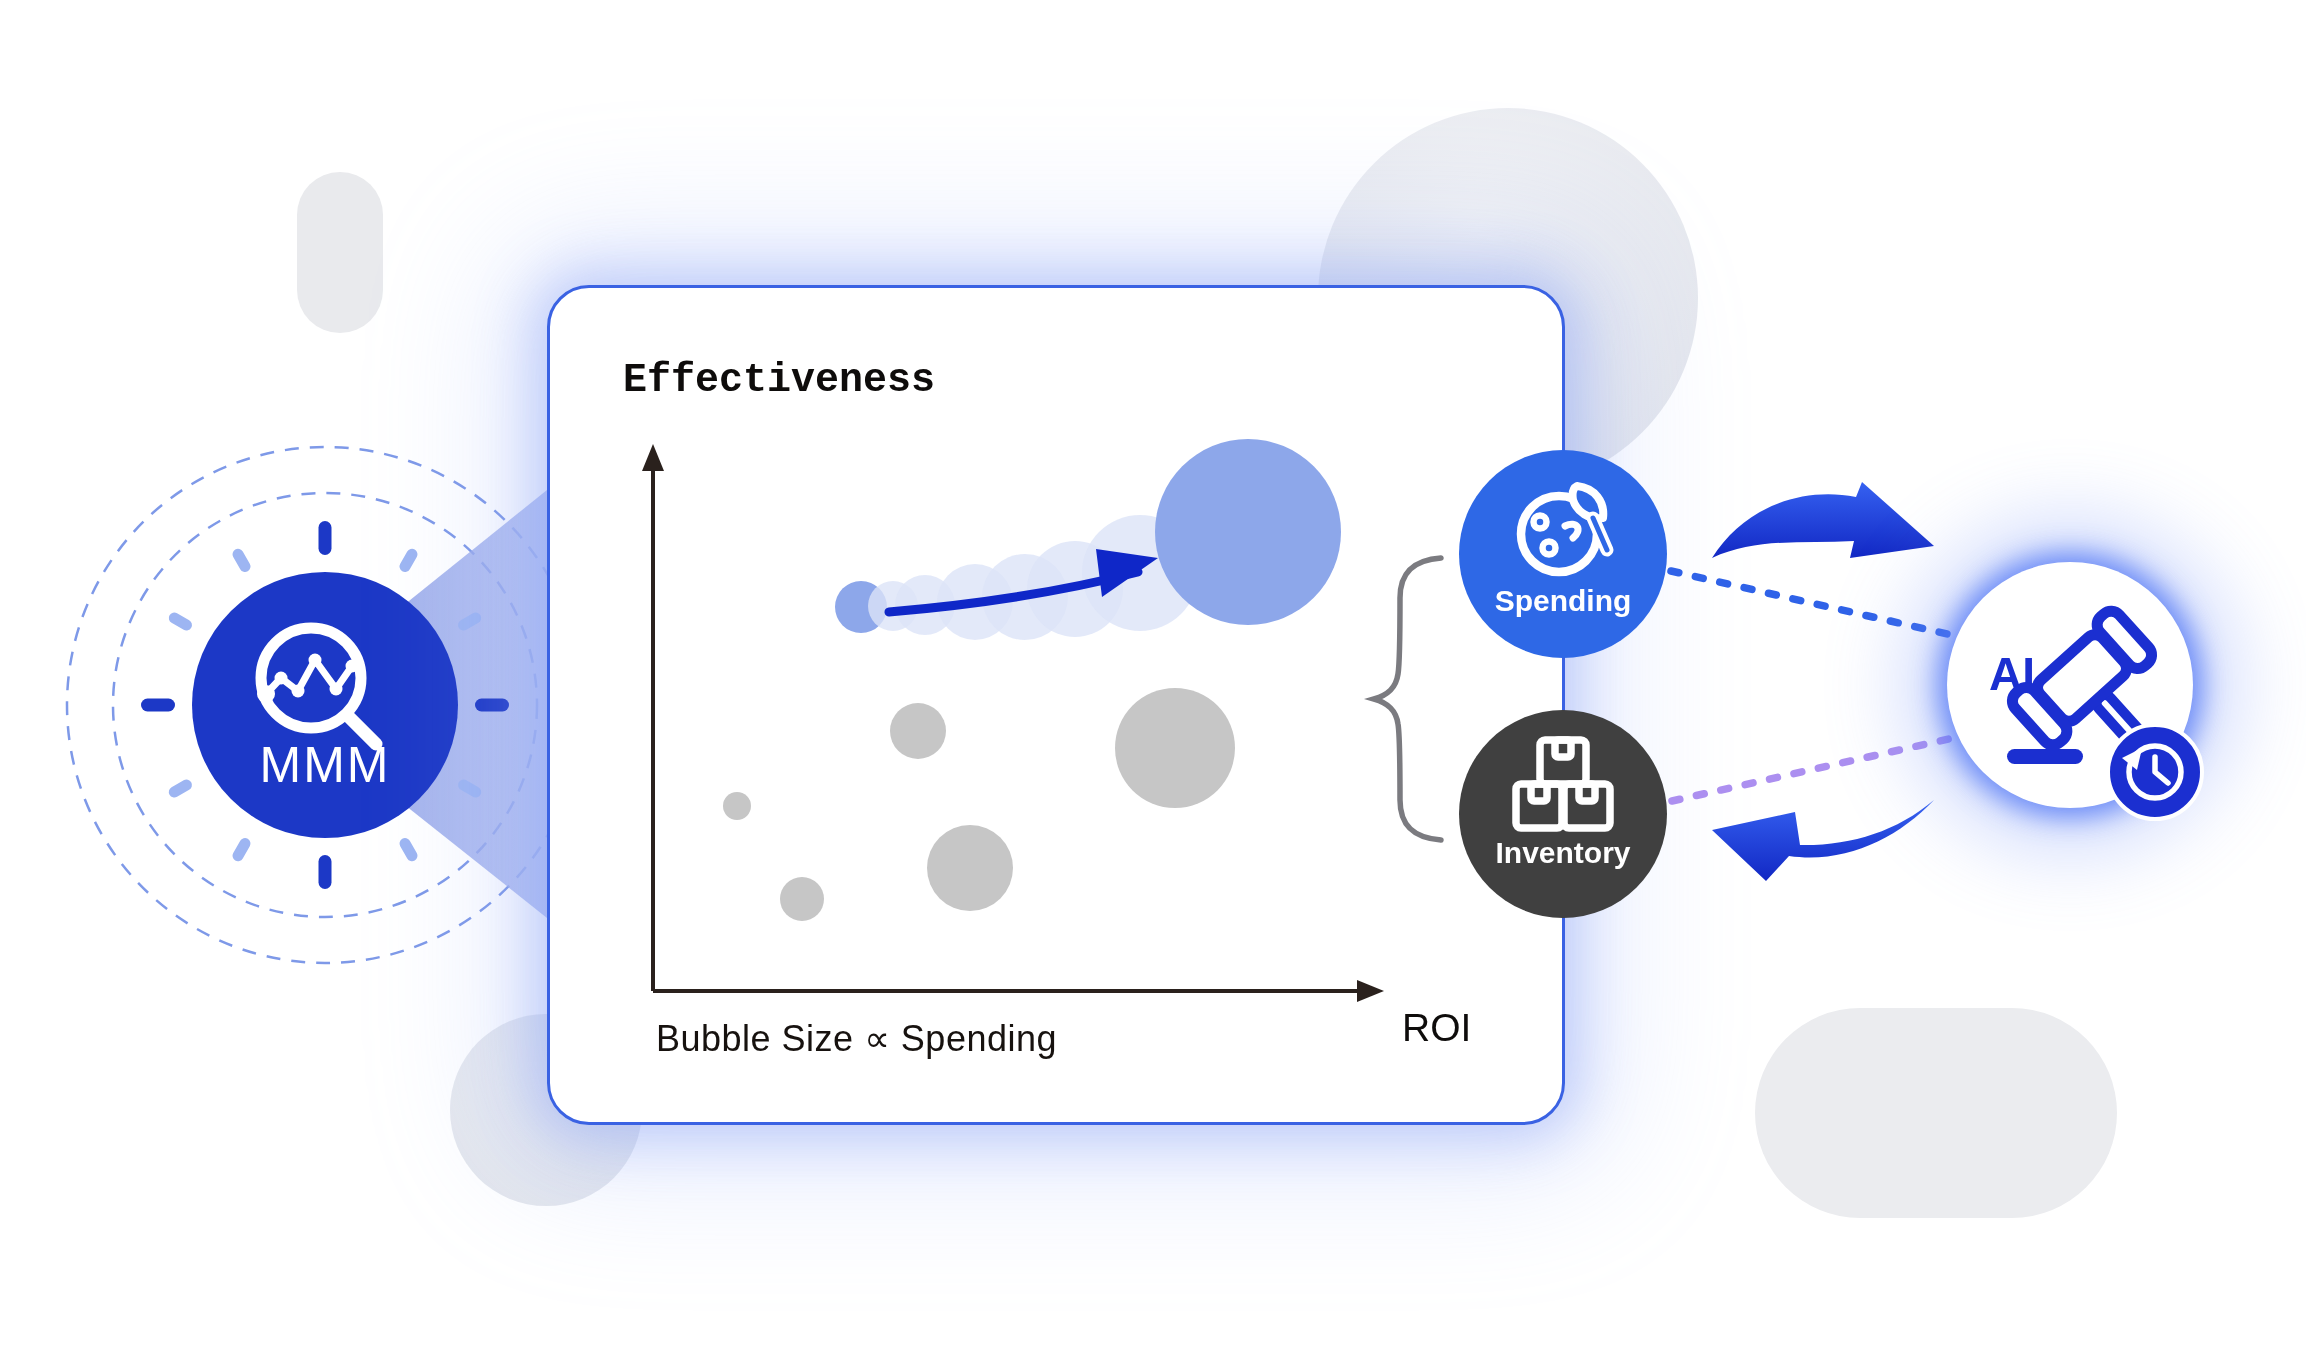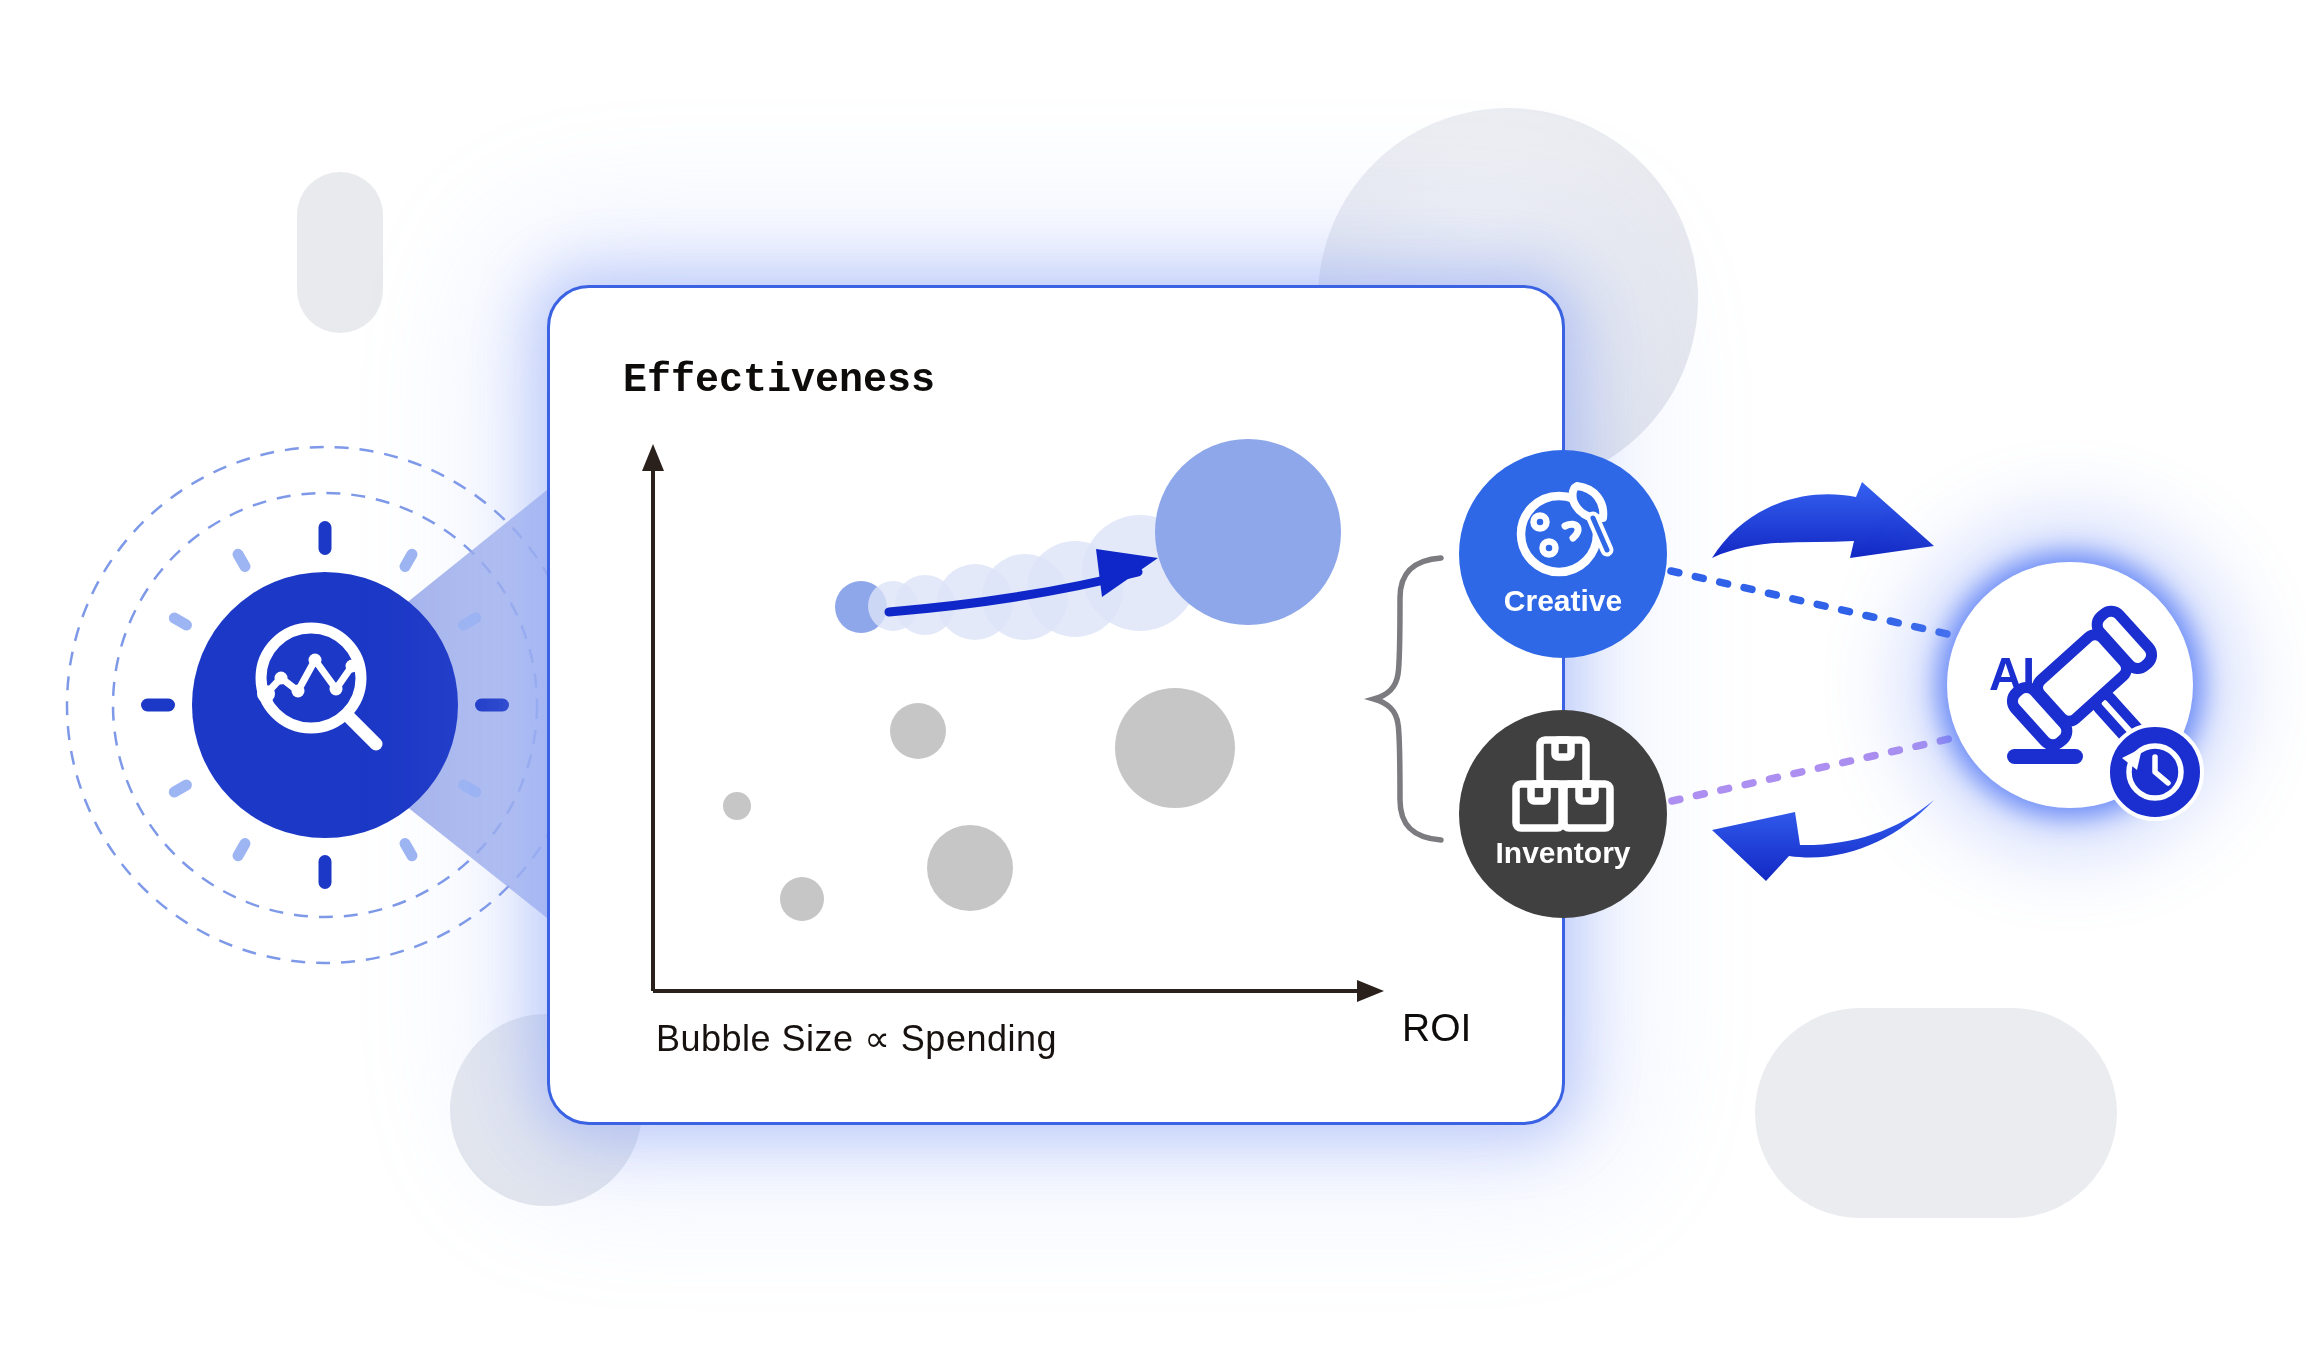--- a/index.html
+++ b/index.html
@@ -89,20 +89,21 @@
       <circle cx="63" cy="62" r="50" fill="none" stroke="#ffffff" stroke-width="11"></circle>
       <line x1="100" y1="100" x2="128" y2="128" stroke="#ffffff" stroke-width="13" stroke-linecap="round"></line>
       <polyline points="18,78 33,62 50,75 67,44 88,73 104,50" fill="none" stroke="#ffffff" stroke-width="7" stroke-linejoin="round"></polyline>
       <circle cx="18" cy="78" r="9" fill="#ffffff"></circle>
       <circle cx="33" cy="62" r="6.5" fill="#ffffff"></circle>
       <circle cx="50" cy="75" r="6.5" fill="#ffffff"></circle>
       <circle cx="67" cy="44" r="6.5" fill="#ffffff"></circle>
       <circle cx="88" cy="73" r="6.5" fill="#ffffff"></circle>
       <circle cx="104" cy="50" r="6.5" fill="#ffffff"></circle>
     </svg>
+    <span class="mmm-label">MMM</span>
   </div>
 
   <div class="card"></div>
 
   <svg class="layer" width="2306" height="1355">
     <g id="gray-bubbles">
         <circle cx="737" cy="806" r="14" fill="#c6c6c6"></circle>
         <circle cx="802" cy="899" r="22" fill="#c6c6c6"></circle>
         <circle cx="918" cy="731" r="28" fill="#c6c6c6"></circle>
         <circle cx="970" cy="868" r="43" fill="#c6c6c6"></circle>
@@ -151,21 +152,21 @@
   <div class="node node-creative">
     <svg class="node-icon" style="left:48px;top:24px;" width="112" height="112" viewBox="0 0 112 112">
       <circle cx="52" cy="60" r="38" fill="none" stroke="#ffffff" stroke-width="8.5"></circle>
       <circle cx="33" cy="48" r="6.5" fill="none" stroke="#ffffff" stroke-width="6.5"></circle>
       <circle cx="42" cy="74" r="6.5" fill="none" stroke="#ffffff" stroke-width="6.5"></circle>
       <path d="M58 52 C70 46 76 56 66 64" fill="none" stroke="#ffffff" stroke-width="7" stroke-linecap="round"></path>
       <path d="M70 12 C88 14 98 28 96 44 C82 46 70 38 66 26 C65 20 66 14 70 12 Z" fill="#2e68e6" stroke="#ffffff" stroke-width="8" stroke-linejoin="round"></path>
       <line x1="86" y1="44" x2="100" y2="76" stroke="#ffffff" stroke-width="13" stroke-linecap="round"></line>
       <line x1="86" y1="44" x2="100" y2="76" stroke="#2e68e6" stroke-width="5" stroke-linecap="round"></line>
     </svg>
-    <span class="node-label" style="top:134px;">Creative</span>
+    <span class="node-label" style="top:134px;">Spending</span>
   </div>
 
   <div class="node node-inventory">
     <svg class="node-icon" style="left:52px;top:24px;" width="104" height="104" viewBox="0 0 104 104">
       <g fill="none" stroke="#ffffff" stroke-width="7.5" stroke-linejoin="round">
         <rect x="29" y="6" width="46" height="44" rx="5"></rect>
         <rect x="44" y="6" width="16" height="17" rx="3"></rect>
         <rect x="5" y="50" width="46" height="44" rx="5"></rect>
         <rect x="20" y="50" width="16" height="17" rx="3"></rect>
         <rect x="53" y="50" width="46" height="44" rx="5"></rect>

